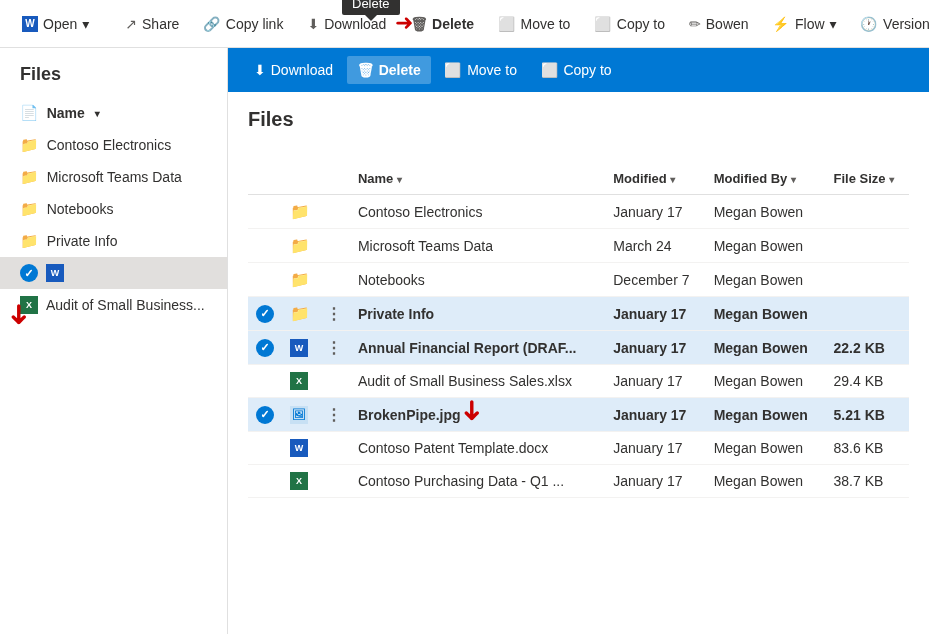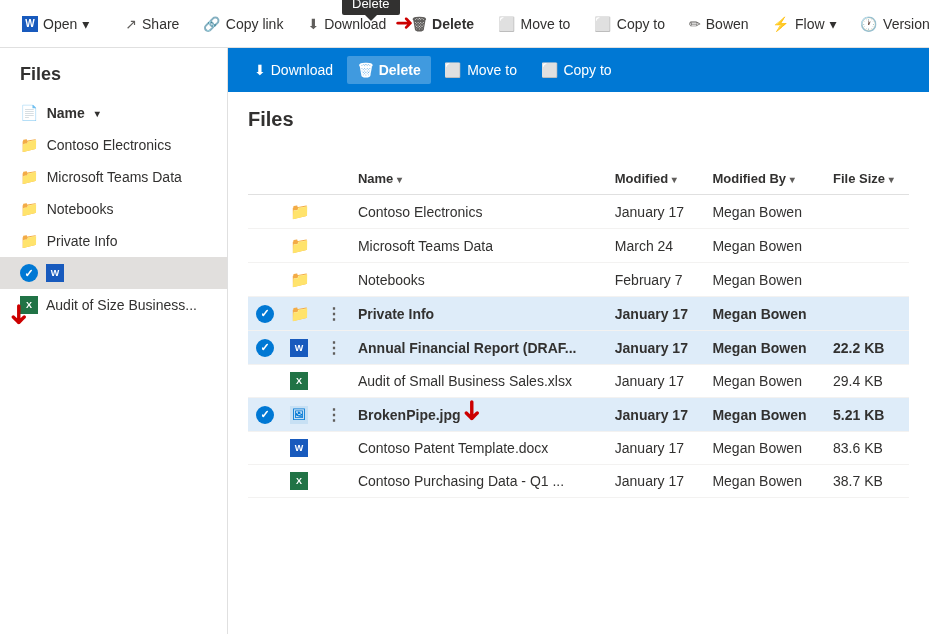--- a/index.html
+++ b/index.html
@@ -345,21 +345,21 @@
       <span class="item-icon">📁</span>
       <span>Private Info</span>
     </div>
 
     <div class="sidebar-item selected">
       <span class="check-icon">✓</span>
       <span class="word-icon">W</span>
     </div>
     <div class="sidebar-item">
       <span class="excel-icon">X</span>
-      <span>Audit of Size Business...</span>
+      <span>Audit of Small Business...</span>
     </div>
 
     <div class="sidebar-arrow">➜</div>
   </div>
 
   <div class="content">
 
     <div class="secondary-toolbar" style="position:relative;">
 
       <div class="arrow-red-sec">➜</div>
@@ -428,21 +428,21 @@
               <td>Microsoft Teams Data</td>
               <td>March 24</td>
               <td>Megan Bowen</td>
               <td></td>
             </tr>
             <tr>
               <td></td>
               <td><span class="row-folder-icon">📁</span></td>
               <td></td>
               <td>Notebooks</td>
-              <td>February 7</td>
+              <td>December 7</td>
               <td>Megan Bowen</td>
               <td></td>
             </tr>
             <tr class="selected">
               <td>
                 <div class="row-check">✓</div>
               </td>
               <td><span class="row-folder-icon">📁</span></td>
               <td><span class="dots-menu">⋮</span></td>
               <td>Private Info</td>

